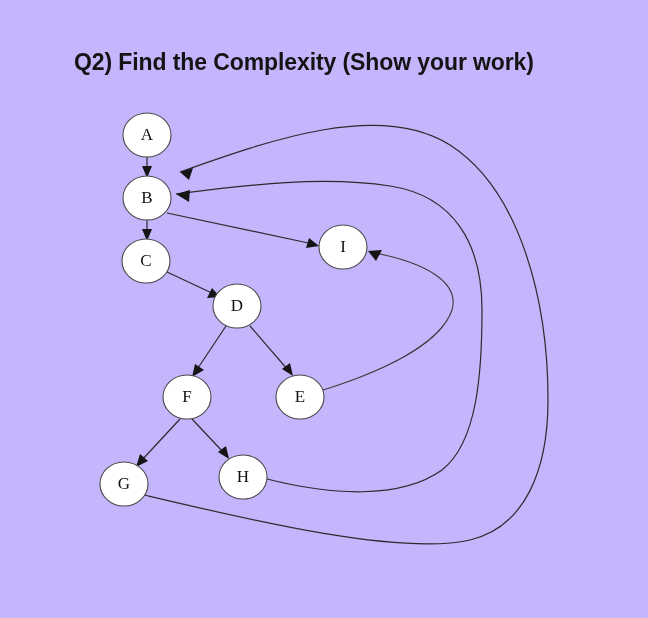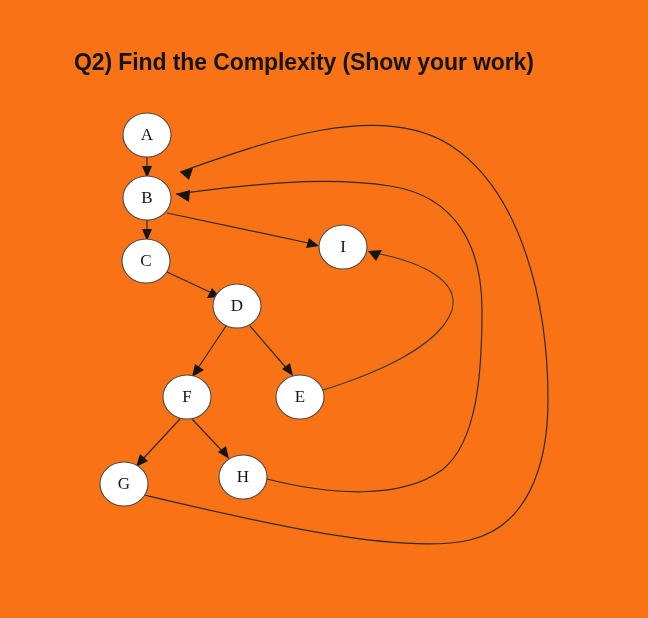--- a/index.html
+++ b/index.html
@@ -11,21 +11,21 @@
     width: 648px;
     height: 618px;
     font-family: "Liberation Sans", sans-serif;
     position: relative;
     overflow: hidden;
   }
   #page {
     position: relative;
     width: 648px;
     height: 618px;
-    background: #f97316;
+    background: #c4b5fd;
   }
   #title {
     position: absolute;
     left: 74px;
     top: 48px;
     font-family: "Liberation Sans", sans-serif;
     font-weight: bold;
     font-size: 23px;
     line-height: 28px;
     letter-spacing: -0.1px;

